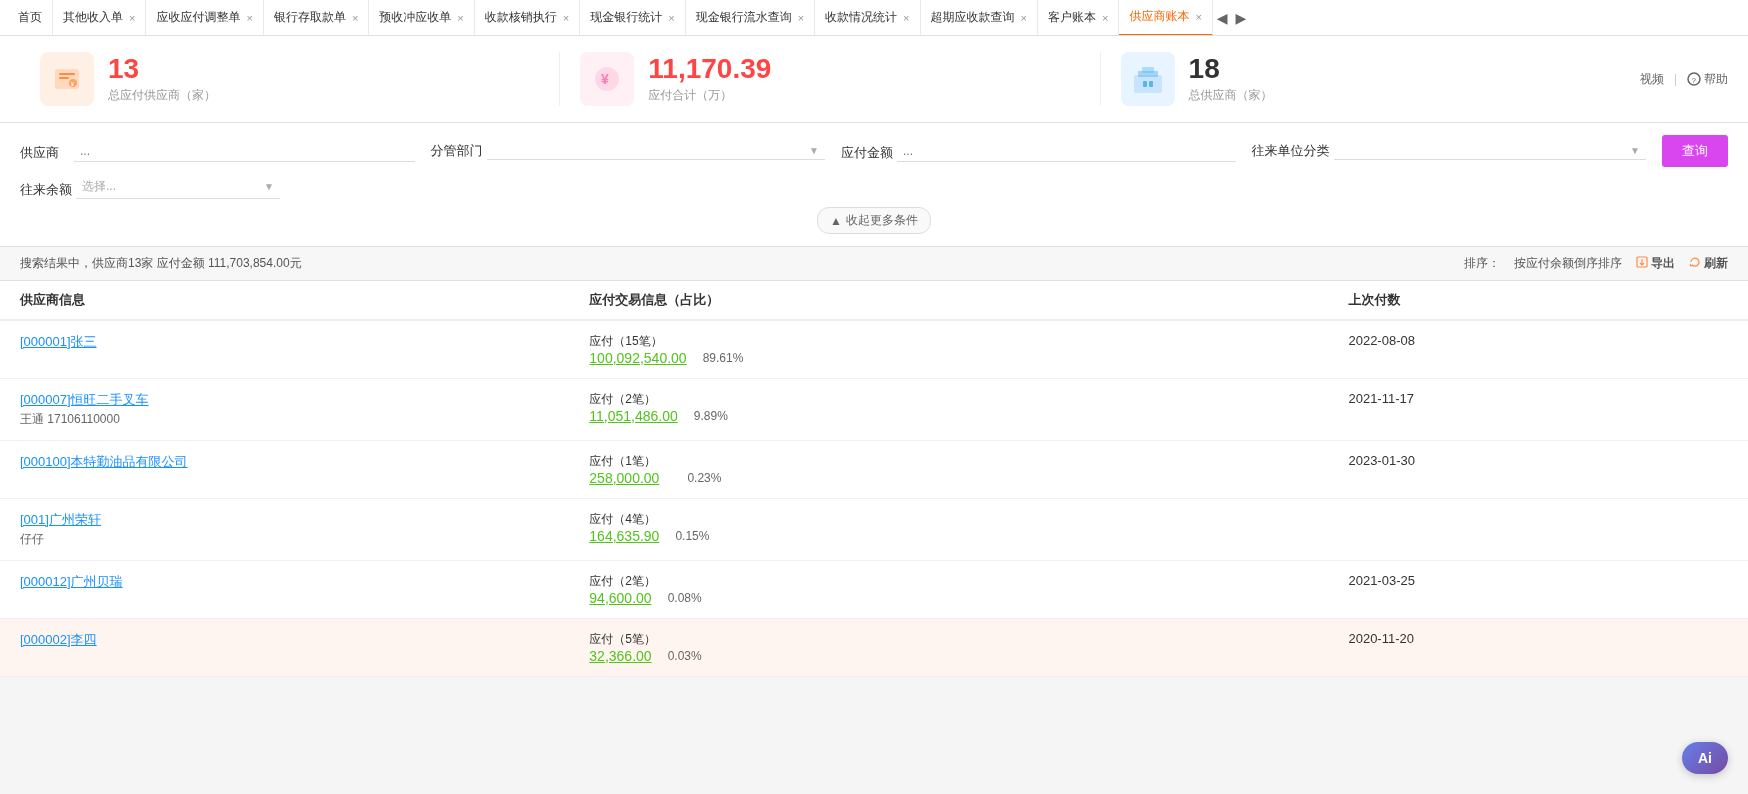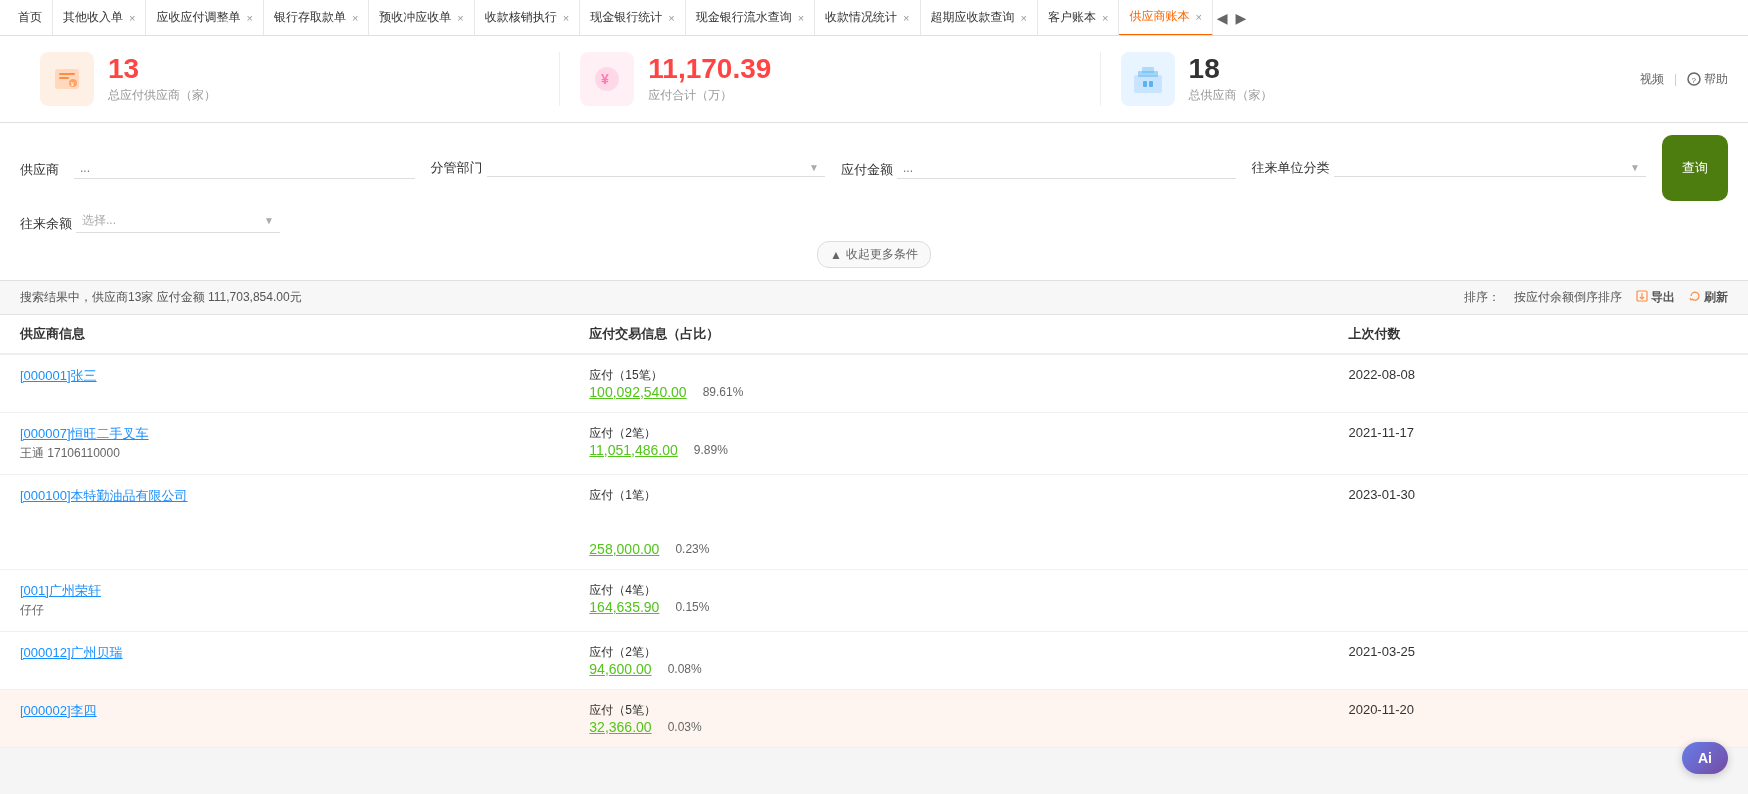--- a/index.html
+++ b/index.html
@@ -139,25 +139,25 @@
       border-bottom: 1px solid #ddd;
       padding: 3px 6px;
       cursor: pointer;
     }
     .filter-select .arrow {
       margin-left: auto;
       color: #aaa;
       font-size: 10px;
     }
     .search-btn {
-      background: #4d7c0f;
+      background: #d946ef;
       color: #fff;
       border: none;
-      padding: 24px 20px;
-      border-radius: 10px;
+      padding: 7px 20px;
+      border-radius: 3px;
       cursor: pointer;
       font-size: 13px;
       white-space: nowrap;
     }
     .collapse-btn {
       display: flex;
       align-items: center;
       justify-content: center;
       gap: 4px;
       color: #666;
@@ -489,21 +489,21 @@
       <span class="last-pay-date">2021-11-17</span>
     </div>
   </div>
       <div class="table-row">
     <div class="col-supplier">
       <div class="supplier-name">[000100]本特勤油品有限公司</div>
 
     </div>
     <div class="col-transaction">
       <div class="tx-label">应付（1笔）</div>
-      <div style="display:flex;align-items:center;gap:0;margin-top:37px;">
+      <div style="display:flex;align-items:center;gap:12px;">
         <span class="tx-amount">258,000.00</span>
         <span class="tx-percent">0.23%</span>
       </div>
     </div>
     <div class="col-lastpay">
       <span class="last-pay-date">2023-01-30</span>
     </div>
   </div>
       <div class="table-row">
     <div class="col-supplier">

